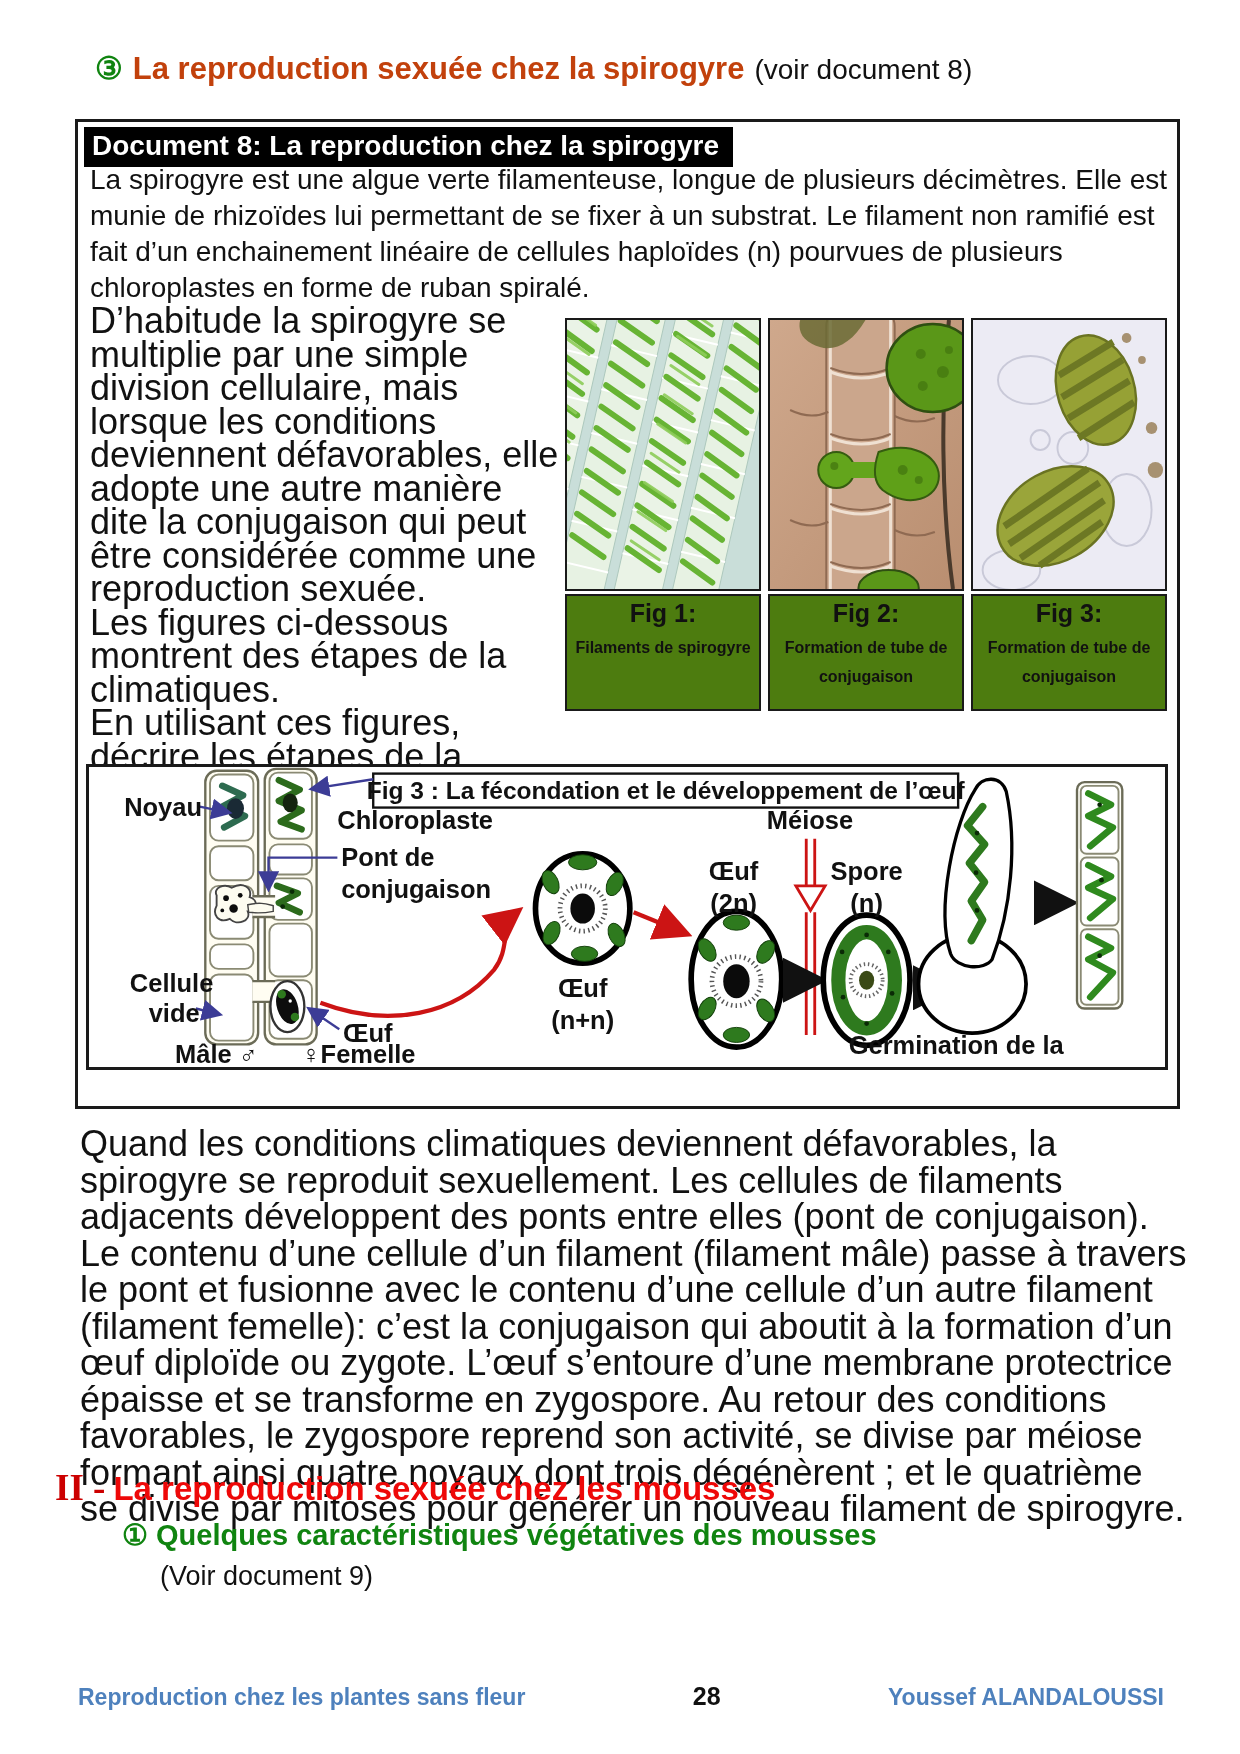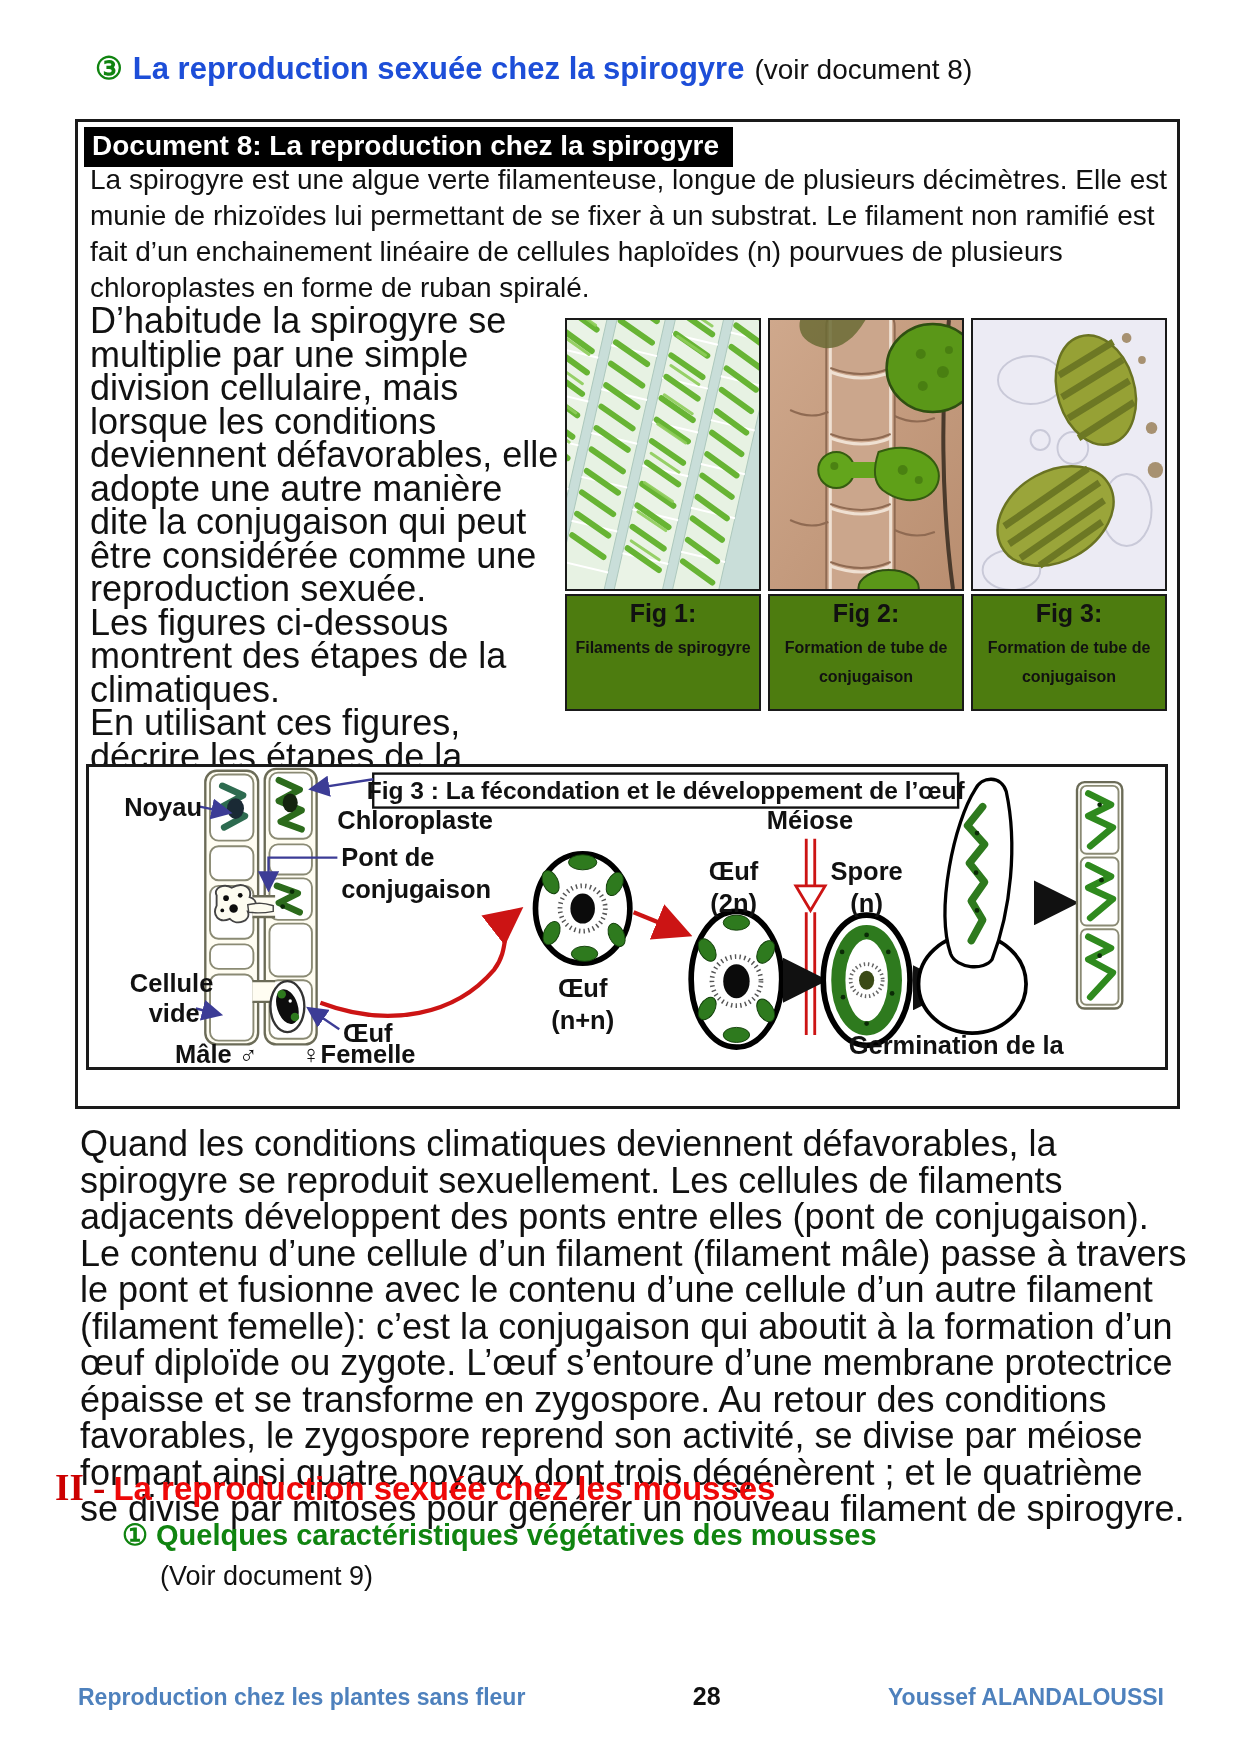--- a/index.html
+++ b/index.html
@@ -1,21 +1,21 @@
 <!DOCTYPE html>
 <html><head>
 <meta charset="utf-8">
 <style>
   html,body{margin:0;padding:0;background:#888;}
   .page{position:relative;width:1240px;height:1754px;background:#ffffff;margin:0 auto;
         font-family:"Liberation Sans",sans-serif;color:#111;overflow:hidden;}
   
   .title{position:absolute;left:95px;top:50px;white-space:nowrap;}
   .title .t-num{color:#108410;font-weight:bold;font-size:31px;margin-right:10px;}
-  .title .t-main{color:#1d4ed8;font-weight:bold;font-size:31px;}
+  .title .t-main{color:#c2410c;font-weight:bold;font-size:31px;}
   .title .t-suffix{color:#111;font-size:28px;margin-left:10px;}
   
   .docbox{position:absolute;left:75px;top:119px;width:1105px;height:990px;
           border:3px solid #1a1a1a;box-sizing:border-box;}
   .docbar{position:absolute;left:6px;top:5px;display:inline-block;background:#000;color:#fff;
           font-weight:bold;font-size:28px;padding:3px 14px 5px 8px;}
   .intro{position:absolute;left:12px;top:40px;width:1082px;margin:0;
          font-size:28px;line-height:36px;}
   .leftcol{position:absolute;left:12px;top:182px;width:474px;font-size:36px;line-height:33.5px;}
   .leftcol p{margin:0;}

